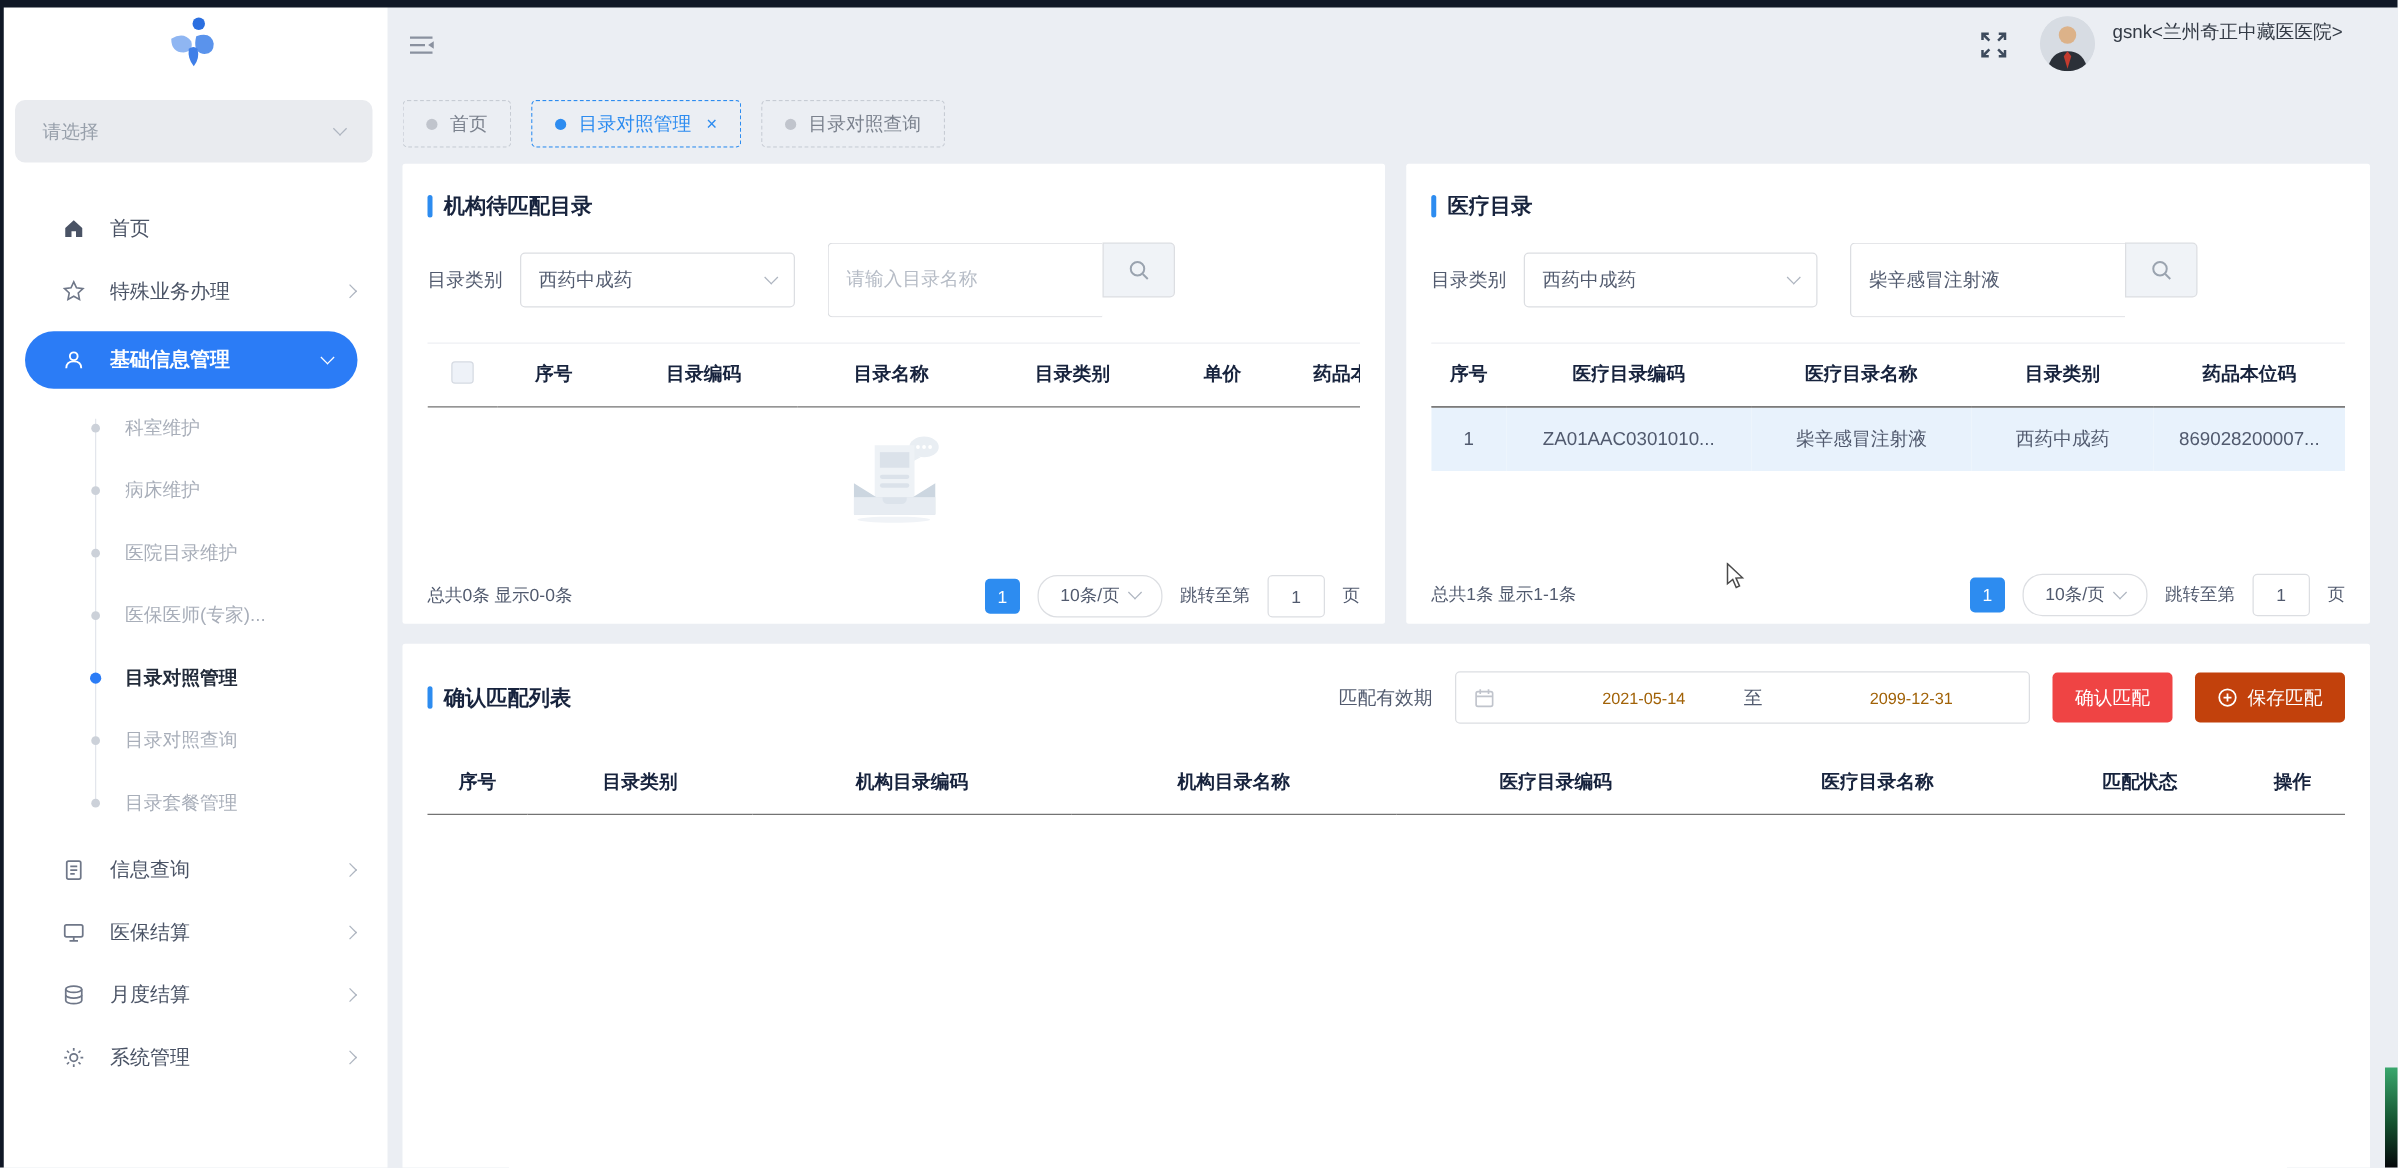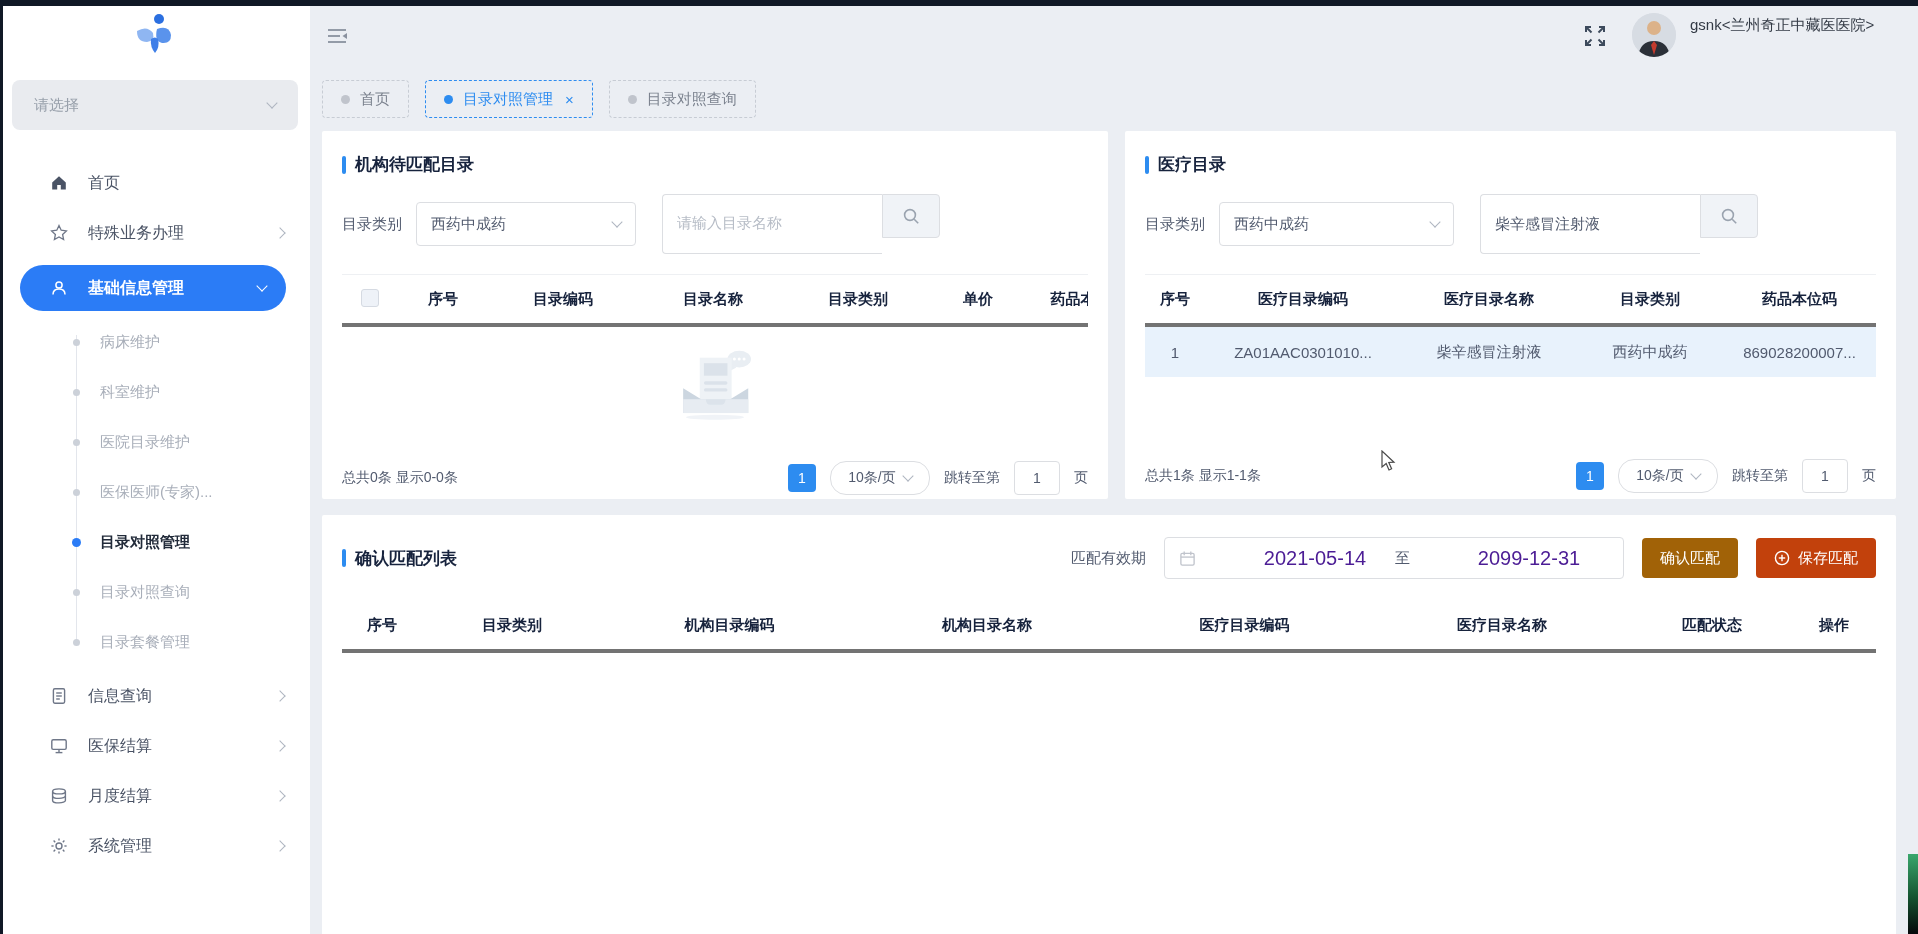--- a/index.html
+++ b/index.html
@@ -70,21 +70,21 @@
   .text-input { width:220px; height:60px; border:1px solid #dcdee2; border-right:none;
     border-radius:4px 0 0 4px; padding:0 14px; font-size:15px; color:#515a6e; outline:none;
     font-family:Liberation Mono, monospace; }
   .text-input::placeholder { color:#b6bcc6; }
   .search-btn { width:58px; height:44px; border:1px solid #dcdee2; border-radius:0 4px 4px 0;
     background:#f0f3f7; display:flex; align-items:center; justify-content:center; cursor:pointer; }
 
   .tbl-clip { margin-top:20px; overflow:hidden; border-top:1px solid #eef0f3; }
   table.grid { border-collapse:collapse; table-layout:fixed; }
   table.grid th { font-size:15px; font-weight:bold; color:#17233d; height:50px; text-align:center;
-    border-bottom:4px solid #737373; white-space:nowrap; }
+    border-bottom:1px solid #737373; white-space:nowrap; }
   table.grid td { font-size:15px; color:#515a6e; height:52px; text-align:center; white-space:nowrap;
     overflow:hidden; text-overflow:ellipsis; }
   tr.hl { background:#e8f2fc; }
   .tbody-area { height:118px; position:relative; }
   .checkbox { width:18px; height:18px; border:1px solid #d5dae2; border-radius:3px; background:#eef2f8;
     display:inline-block; cursor:pointer; }
 
   .pag-row { margin-top:16px; display:flex; align-items:center; justify-content:space-between; }
   .pag-summary { font-size:14px; color:#515a6e; }
   .pag-right { display:flex; align-items:center; gap:14px; }
@@ -95,26 +95,26 @@
   .jump-text { font-size:14px; color:#515a6e; }
   .jump-input { width:46px; height:34px; border:1px solid #dcdee2; border-radius:4px; text-align:center;
     font-size:14px; color:#515a6e; outline:none; font-family:"Liberation Sans","DejaVu Sans",sans-serif; }
 
   
   .bp-head { display:flex; align-items:center; }
   .bp-controls { margin-left:auto; display:flex; align-items:center; gap:18px; }
   .validity-label { font-size:15px; color:#515a6e; }
   .date-range { width:460px; height:42px; border:1px solid #dcdee2; border-radius:4px; background:#fff;
     display:flex; align-items:center; padding:0 14px; cursor:pointer; }
-  .date-val { flex:1; text-align:center; font-size:20px; color:#4c1d95;padding-left:39px; }
+  .date-val { flex:1; text-align:center; font-size:13px; color:#a16207;padding-left:39px; }
   .date-sep { font-size:15px; color:#515a6e; }
   .btn { height:40px; border:none; border-radius:4px; color:#fff; font-size:15px; padding:0 18px;
     display:flex; align-items:center; gap:8px; cursor:pointer;
     font-family:"Liberation Sans","DejaVu Sans",sans-serif; }
-  .btn.confirm { background:#a16207; }
+  .btn.confirm { background:#ef4444; }
   .btn.save { background:#c2410c; }
 
   .empty-wrap { position:absolute; left:0; right:0; top:120px; display:flex; flex-direction:column;
     align-items:center; }
   .empty-text { margin-top:6px; font-size:16px; color:#9aa1ac; }
   .mini-empty { position:absolute; left:50%; top:50%; transform:translate(-50%,-50%); }
 
   .scroll-thumb { position:absolute; right:0; bottom:0; width:10px; height:80px; z-index:90;
     background:linear-gradient(180deg,#3aa76d 0%,#14522f 55%,#05070a 100%); }
   .cursor { position:absolute; left:1380px; top:450px; z-index:70; pointer-events:none; }
@@ -158,25 +158,25 @@
         <path d="M3 15.6 C3 11.9 5.6 10.1 9 10.1 C12.4 10.1 15 11.9 15 15.6" fill="none" stroke="#ffffff" stroke-width="1.5"></path>
       </svg>
       <span class="grow">基础信息管理</span>
       <span class="chev down white"></span>
     </div>
 
     <div class="submenu">
       <div class="rail"></div>
       <div class="sub-item">
         <span class="dot"></span>
+        <span>科室维护</span>
+      </div>
+      <div class="sub-item">
+        <span class="dot"></span>
         <span>病床维护</span>
-      </div>
-      <div class="sub-item">
-        <span class="dot"></span>
-        <span>科室维护</span>
       </div>
       <div class="sub-item">
         <span class="dot"></span>
         <span>医院目录维护</span>
       </div>
       <div class="sub-item">
         <span class="dot"></span>
         <span>医保医师(专家)...</span>
       </div>
       <div class="sub-item active">

